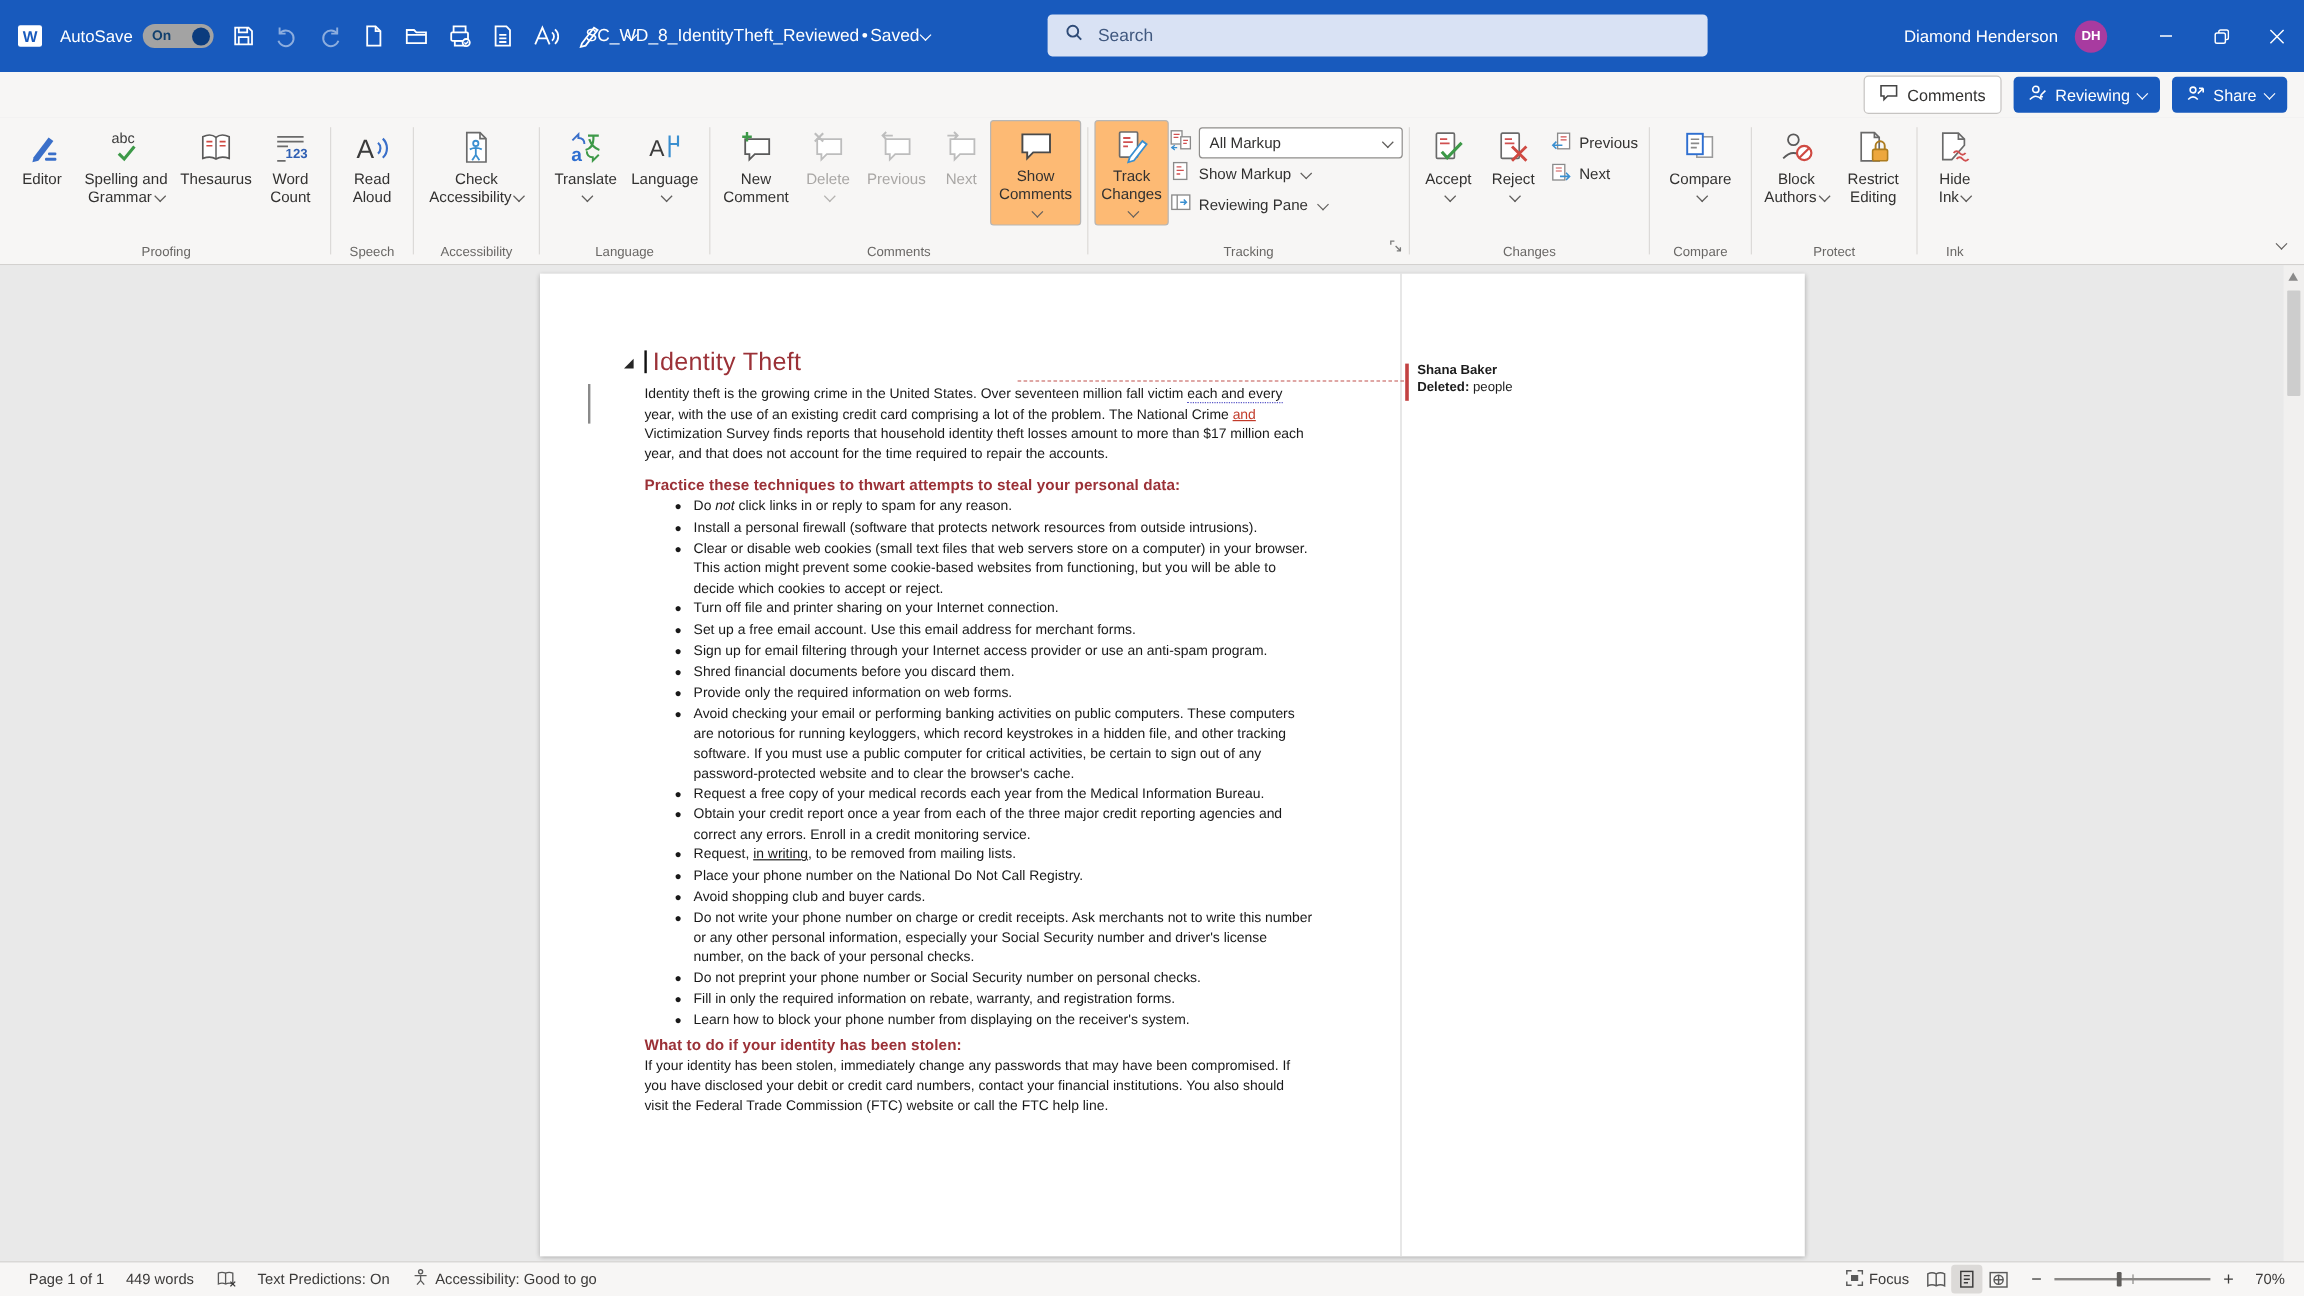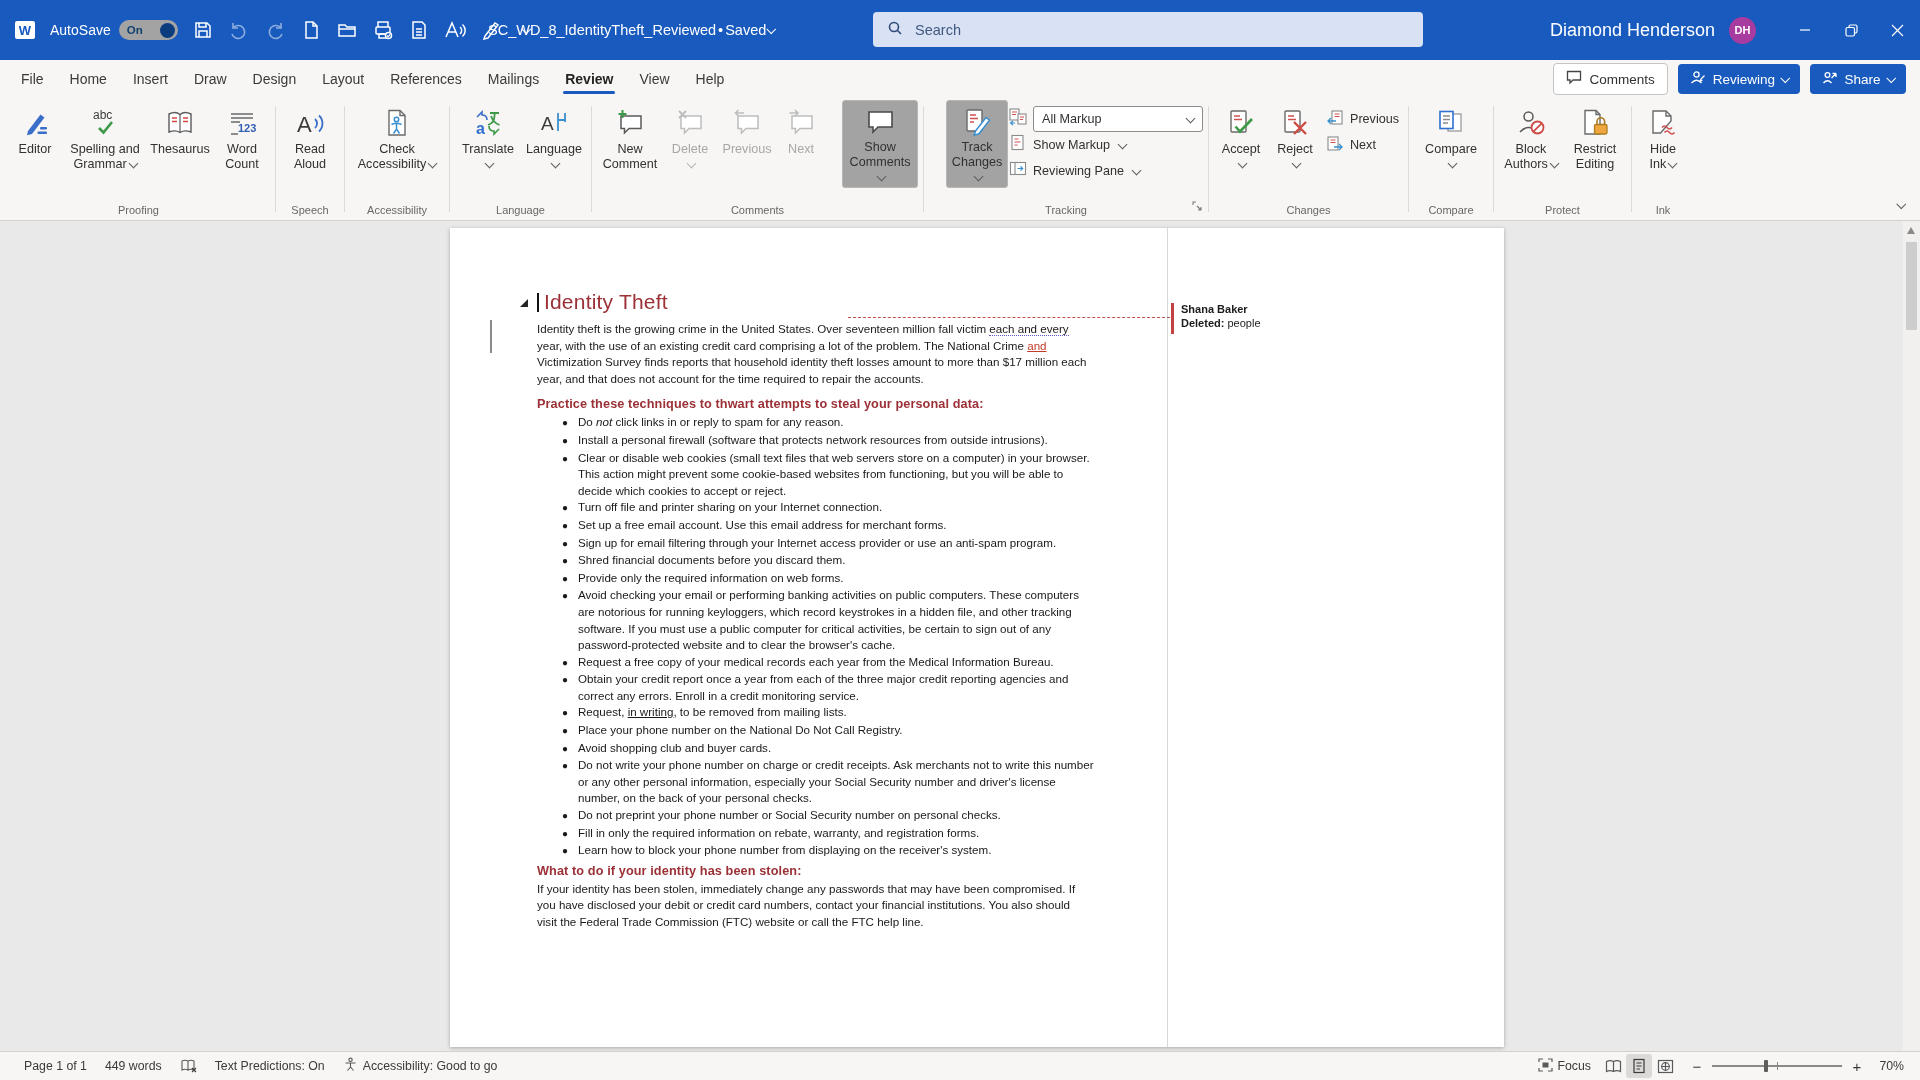--- a/index.html
+++ b/index.html
@@ -14,21 +14,21 @@
   .autosave{display:flex;align-items:center;gap:8px;font-size:14px;}
   .aspill{width:48px;height:20px;background:#a3a3a3;border-radius:10px;display:flex;align-items:center;justify-content:space-between;padding:0 3px 0 8px;}
   .aspill .on{color:#11406e;font-size:11.5px;font-weight:bold;}
   .asknob{width:15px;height:15px;border-radius:50%;background:#0b3c7e;}
   .doctitle{position:absolute;left:488px;top:0;height:60px;display:flex;align-items:center;gap:2px;font-size:14.5px;white-space:nowrap;}
   .searchbox{position:absolute;left:873px;top:12px;width:522px;height:35px;background:#d9e2f4;border-radius:4px;
              display:flex;align-items:center;gap:10px;padding:0 14px;color:#2f4b77;}
   .searchbox input{border:none;outline:none;background:transparent;font-size:14.5px;color:#7f1d1d;width:420px;font-family:"Liberation Sans",sans-serif;}
   .searchbox input::placeholder{color:#40587f;}
   .tb-right{position:absolute;right:0;top:0;height:60px;display:flex;align-items:center;}
-  .username{font-size:18px;margin-right:14px;}
+  .username{font-size:14px;margin-right:14px;}
   .avatar{width:27px;height:27px;border-radius:50%;background:#a83ba0;display:flex;align-items:center;justify-content:center;
           font-size:11px;font-weight:bold;margin-right:26px;}
   .winbtn{width:46px;height:60px;display:flex;align-items:center;justify-content:center;}
   .chv{display:inline-block;width:7px;height:7px;border-right:1.4px solid currentColor;border-bottom:1.4px solid currentColor;
        transform:rotate(45deg) translate(-1px,-1px);}
   .chv.sm{width:5.5px;height:5.5px;}
   
   .tabrow{position:absolute;left:0;top:60px;right:0;height:38px;background:#f7f6f5;display:flex;align-items:center;}
   .tabs{display:flex;align-items:center;gap:0;padding-left:8px;}
   .tab{position:relative;font-size:14px;color:#3b3a39;padding:9px 13px;white-space:nowrap;}
@@ -41,21 +41,21 @@
   
   .ribbon{position:absolute;left:0;top:98px;right:0;height:122px;background:#f7f6f5;border-bottom:1px solid #d3d1cf;display:flex;align-items:stretch;padding-left:4px;}
   .rgroup{display:flex;flex-direction:column;padding:2px 3px 0;position:relative;}
   .rbtns{display:flex;align-items:flex-start;flex:1;gap:1px;}
   .rlabel{font-size:11px;color:#696765;text-align:center;padding:2px 0 4px;}
   .rdiv{width:1px;background:#dcdad8;margin:8px 2px;}
   .rbtn{display:flex;flex-direction:column;align-items:center;gap:3px;padding:6px 4px 2px;height:88px;border-radius:3px;
         border:1px solid transparent;background:transparent;font-family:"Liberation Sans",sans-serif;}
   .rbtn .ricon{height:32px;display:flex;align-items:center;justify-content:center;}
   .rlblwrap{font-size:12.6px;line-height:1.18;color:#323130;text-align:center;}
-  .rbtn.pressed{background:#a3a3a3;border-color:#b8b6b4;margin-left:17px;}
+  .rbtn.pressed{background:#fdba74;border-color:#b8b6b4;}
   .rbtn.disabled .rlblwrap{color:#a9a7a5;}
   .chvd{display:inline-block;width:6px;height:6px;border-right:1.3px solid #5f5d5b;border-bottom:1.3px solid #5f5d5b;transform:rotate(45deg);margin-left:3px;margin-bottom:1px;}
   .rbtn.disabled .chvd{border-color:#b5b3b1;}
   .trk-col{display:flex;flex-direction:column;gap:1px;padding-top:6px;}
   .trk-row{display:flex;align-items:center;gap:6px;height:25px;font-size:12.6px;color:#323130;}
   .msel{display:flex;align-items:center;justify-content:space-between;width:152px;height:24px;border:1px solid #8f8d8b;border-radius:3px;background:#fff;padding:0 8px;font-size:12.6px;}
   .sm-col{display:flex;flex-direction:column;gap:4px;padding-top:8px;}
   .sm-row{display:flex;align-items:center;gap:6px;font-size:12.6px;color:#323130;height:22px;padding:0 4px;}
   .dlg{position:absolute;right:3px;bottom:4px;}
   .ribchv{position:absolute;right:16px;bottom:8px;color:#5f5d5b;}
@@ -218,33 +218,20 @@
       </span>
       <span class="winbtn">
         <svg width="13" height="13" viewBox="0 0 13 13">
             <path d="M1 1 L12 12 M12 1 L1 12" stroke="#fff" stroke-width="1.2"></path>
           </svg>
       </span>
     </div>
   </div>
 
   <div class="tabrow">
-    <div class="tabs">
-      <span class="tab">File</span>
-      <span class="tab">Home</span>
-      <span class="tab">Insert</span>
-      <span class="tab">Draw</span>
-      <span class="tab">Design</span>
-      <span class="tab">Layout</span>
-      <span class="tab">References</span>
-      <span class="tab">Mailings</span>
-      <span class="tab active" style="color:#252423;">Review</span>
-      <span class="tab">View</span>
-      <span class="tab">Help</span>
-    </div>
     <div class="tr-right">
       <span class="pillbtn light">
         <span>
           <svg width="16" height="15" viewBox="0 0 16 15" fill="none" stroke="#444" stroke-width="1.3">
               <path d="M1.5 1.5 h13 v8.5 h-7.5 l-3 3 v-3 h-2.5 z"></path>
             </svg>
         </span>
         <span>Comments</span>
       </span>
       <span class="pillbtn blue">

